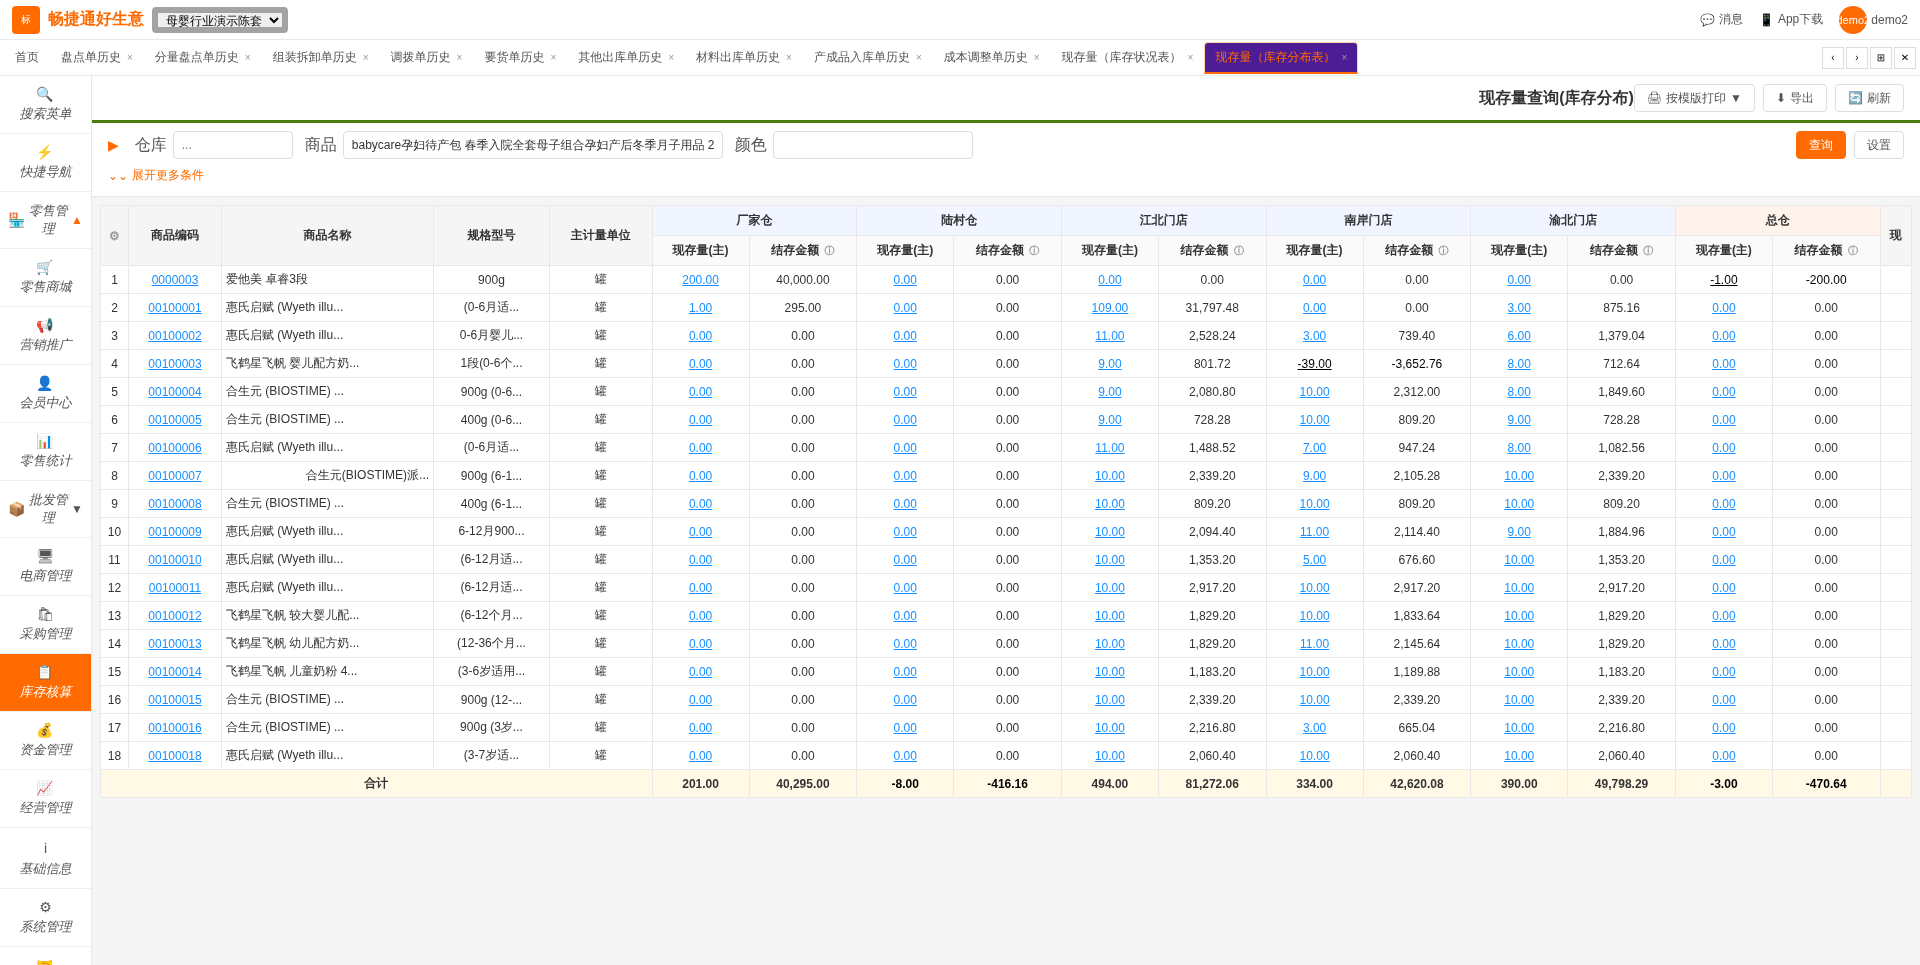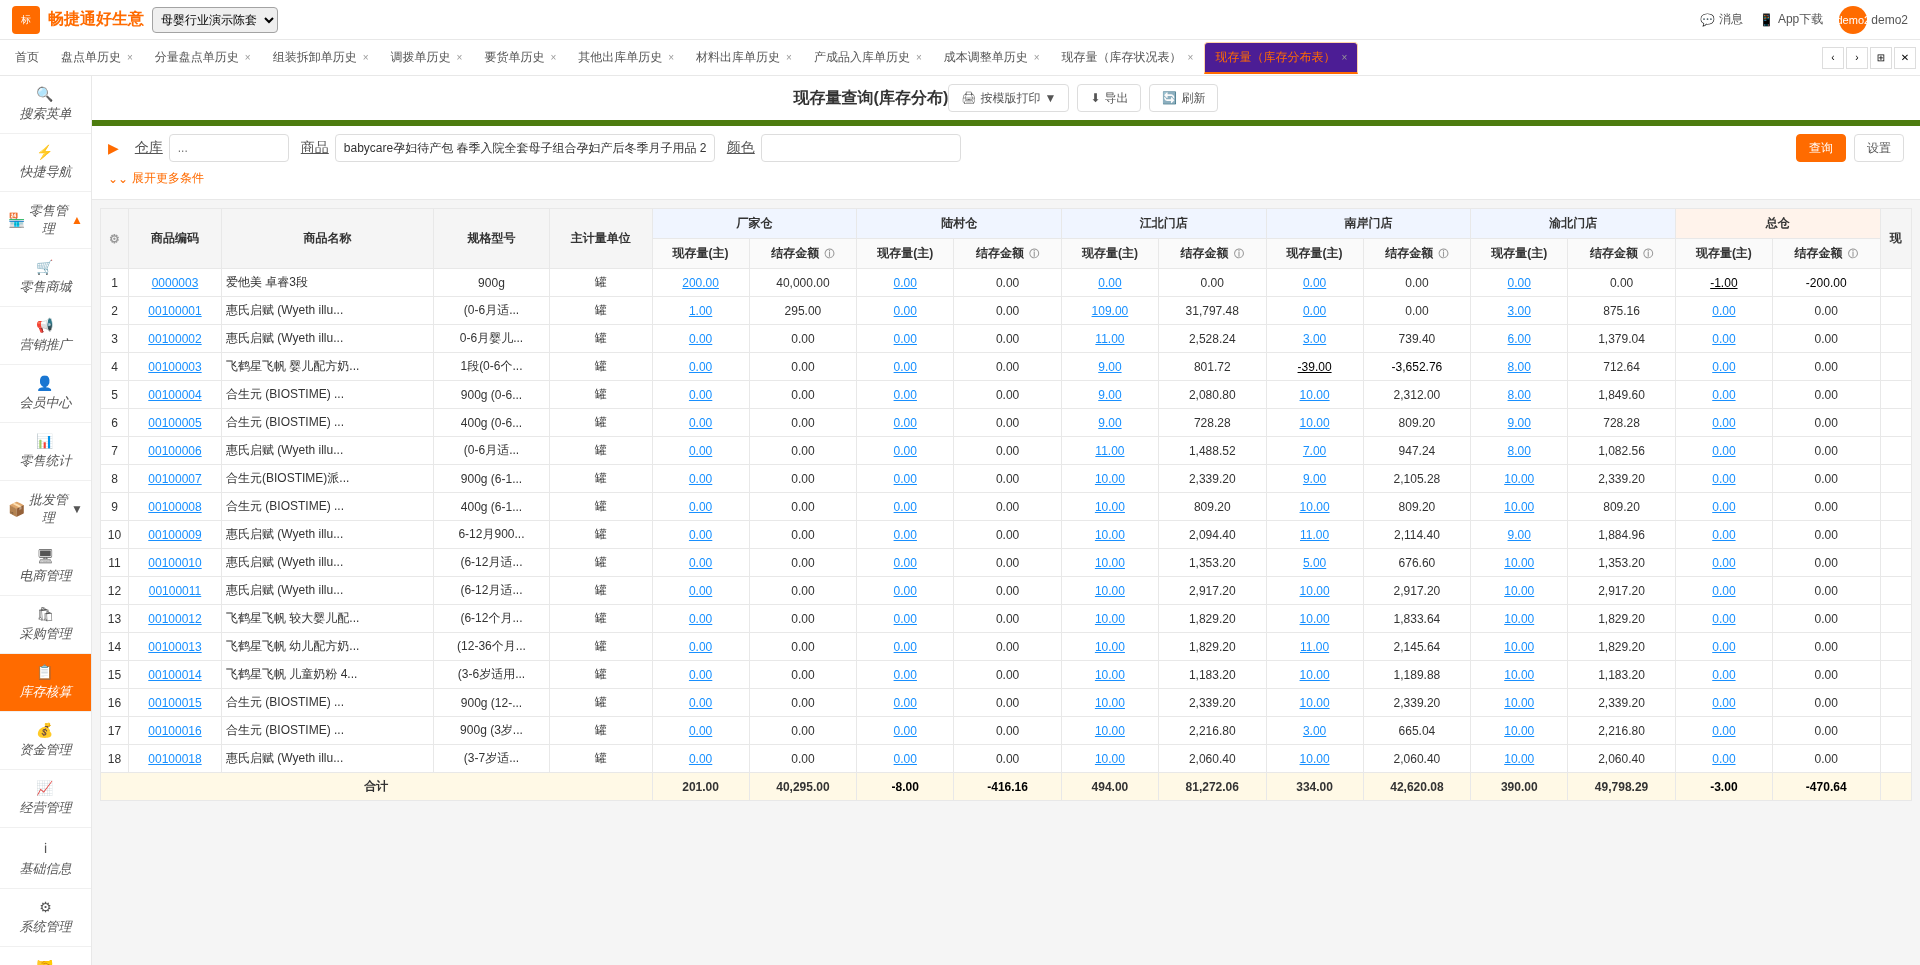--- a/index.html
+++ b/index.html
@@ -30,31 +30,31 @@
     .sidebar-item { padding: 10px 6px; text-align: center; cursor: pointer; font-size: 12px; color: #555; display: flex; flex-direction: column; align-items: center; gap: 3px; border-bottom: 1px solid #f0f0f0; }
     .sidebar-item.active { background: #ff6b00; color: white; }
     .sidebar-item.active .sidebar-icon { color: white; }
     .sidebar-icon { font-size: 14px; }
     .sidebar-label { font-size: 13px; font-style: italic; }
 
     
     .content { flex: 1; display: flex; flex-direction: column; overflow: hidden; }
 
     
-    .page-header { background: #fff; padding: 8px 16px; border-bottom: 6px solid #4d7c0f; display: flex; align-items: center; justify-content: center; }
+    .page-header { background: #fff; padding: 8px 16px; border-bottom: 3px solid #4d7c0f; display: flex; align-items: center; justify-content: flex-end; }
     .page-title { font-size: 16px; font-weight: bold; color: #333; }
     .page-actions { display: flex; align-items: center; gap: 8px; }
     .btn-action { height: 28px; padding: 0 12px; border: 1px solid #ddd; background: #fff; border-radius: 4px; cursor: pointer; font-size: 12px; display: flex; align-items: center; gap: 4px; color: #555; }
     .btn-primary { background: #ff6b00; color: white; border-color: #ff6b00; }
 
     
     .filter-area { background: #fff; padding: 8px 16px; border-bottom: 1px solid #e8e8e8; }
     .filter-row { display: flex; align-items: center; gap: 12px; }
     .filter-item { display: flex; align-items: center; gap: 6px; }
-    .filter-label { color: #555; font-size: 14px; white-space: nowrap; text-decoration: underline; }
+    .filter-label { color: #555; font-size: 16px; white-space: nowrap; }
     .filter-input { height: 28px; border: 1px solid #ddd; border-radius: 4px; padding: 0 8px; font-size: 12px; color: #333; background: #fff; }
     .filter-input.wide { width: 320px; }
     .filter-expand { display: flex; align-items: center; gap: 4px; color: #ff6b00; cursor: pointer; font-size: 12px; margin: 4px auto 0; }
     .expand-btn-area { text-align: center; padding: 4px 0; }
     .orange-arrow { color: #ff6b00; font-size: 14px; cursor: pointer; margin-right: 4px; }
 
     
     .table-area { flex: 1; overflow: auto; padding: 8px; }
     table { width: 100%; border-collapse: collapse; background: #fff; font-size: 12px; }
     thead tr th { background: #f5f5f5; border: 1px solid #e8e8e8; padding: 6px 4px; text-align: center; white-space: nowrap; font-weight: bold; color: #333; position: sticky; top: 0; z-index: 10; }
@@ -75,21 +75,21 @@
   </style>
 </head>
 <body>
 
 <div class="top-bar">
   <div class="top-bar-left">
     <div class="logo-icon">标</div>
     <div class="logo-area">
       <span>畅捷通好生意</span>
     </div>
-    <select style="height:26px;border:1px solid #a3a3a3;border-radius:4px;padding:0 4px;font-size:12px;">
+    <select style="height:26px;border:6px solid #a3a3a3;border-radius:4px;padding:0 4px;font-size:12px;">
       <option>母婴行业演示陈套</option>
     </select>
   </div>
   <div class="top-bar-right">
     <span>
       <span>💬</span>
       <span>消息</span>
     </span>
     <span>
       <span>📱</span>
@@ -417,21 +417,21 @@
     <td class="">947.24</td>
     <td><span class="cell-link">8.00</span></td>
     <td>1,082.56</td>
     <td class=""><span class="cell-link ">0.00</span></td>
     <td class="">0.00</td>
     <td></td>
   </tr>
             <tr>
     <td>8</td>
     <td><span class="cell-link">00100007</span></td>
-    <td style="text-align:left;max-width:150px;overflow:hidden;text-overflow:ellipsis;margin-top:48px;">合生元(BIOSTIME)派...</td>
+    <td style="text-align:right;max-width:150px;overflow:hidden;text-overflow:ellipsis;margin-top:48px;">合生元(BIOSTIME)派...</td>
     <td>900g (6-1...</td>
     <td>罐</td>
     <td><span class="cell-link">0.00</span></td>
     <td>0.00</td>
     <td><span class="cell-link">0.00</span></td>
     <td>0.00</td>
     <td><span class="cell-link">10.00</span></td>
     <td>2,339.20</td>
     <td><span class="cell-link ">9.00</span></td>
     <td class="">2,105.28</td>

